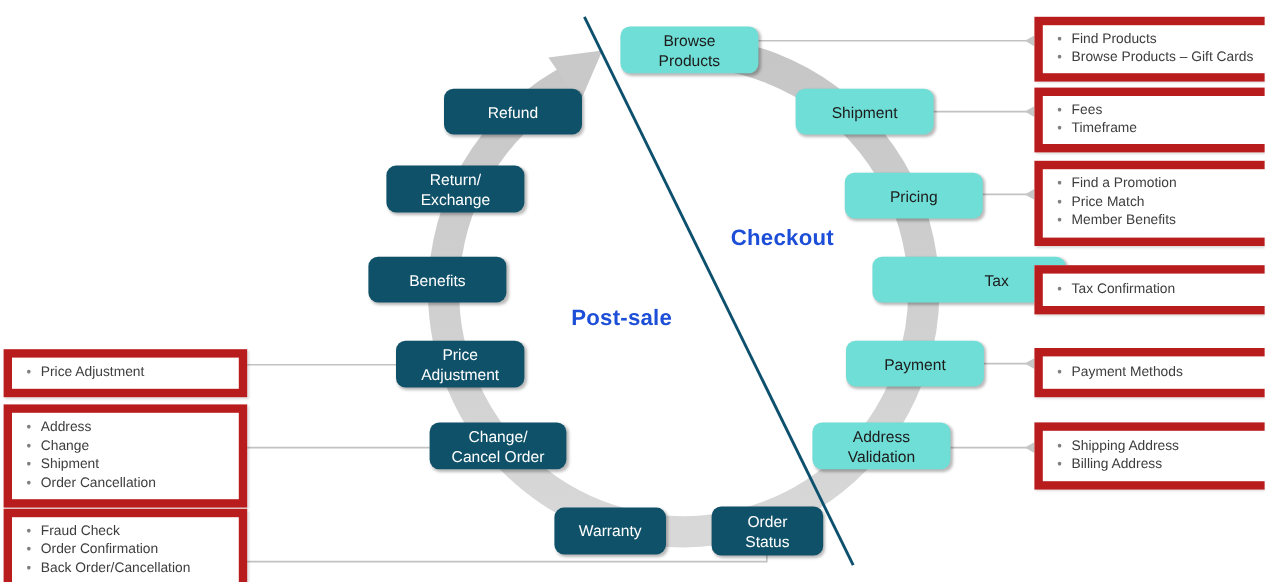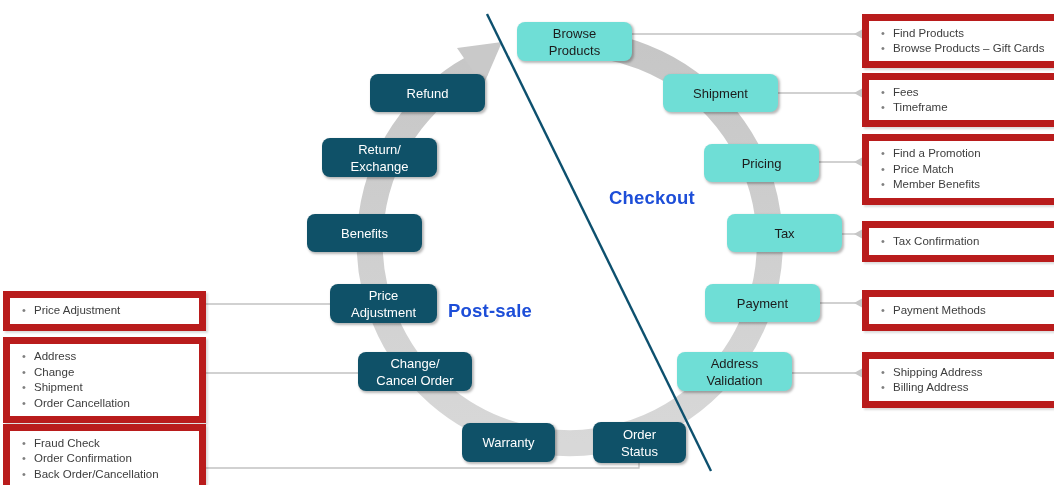--- a/index.html
+++ b/index.html
@@ -77,35 +77,35 @@
       <polygon points="854,373 862,368.5 862,377.5"></polygon>
       <polygon points="201,304 193,299.5 193,308.5"></polygon>
       <polygon points="201,468 193,463.5 193,472.5"></polygon>
       <circle cx="196" cy="373" r="4.5"></circle>
     </g>
   </svg>
 
   <div class="phase-label" style="left:609px; top:187px;">
     <span>Checkout</span>
   </div>
-  <div class="phase-label" style="left:448px; top:254px;margin-top:46px;">
+  <div class="phase-label" style="left:476px; top:254px;">
     <span>Post-sale</span>
   </div>
 
   <div class="node light" style="left:517px; top:22px;  width:115px; height:39px;">
     <span>Browse
 Products</span>
     </div>
   <div class="node light" style="left:663px; top:74px;  width:115px; height:38px;">
     <span>Shipment</span>
     </div>
   <div class="node light" style="left:704px; top:144px; width:115px; height:38px;">
     <span>Pricing</span>
     </div>
-  <div class="node light" style="left:727px; top:214px; width:115px; height:38px;">
+  <div class="node light" style="left:727px; top:214px; width:115px; height:38px;padding-left:46px;">
     <span>Tax</span>
     </div>
   <div class="node light" style="left:705px; top:284px; width:115px; height:38px;">
     <span>Payment</span>
     </div>
   <div class="node light" style="left:677px; top:352px; width:115px; height:39px;">
     <span>Address
 Validation</span>
     </div>
 

